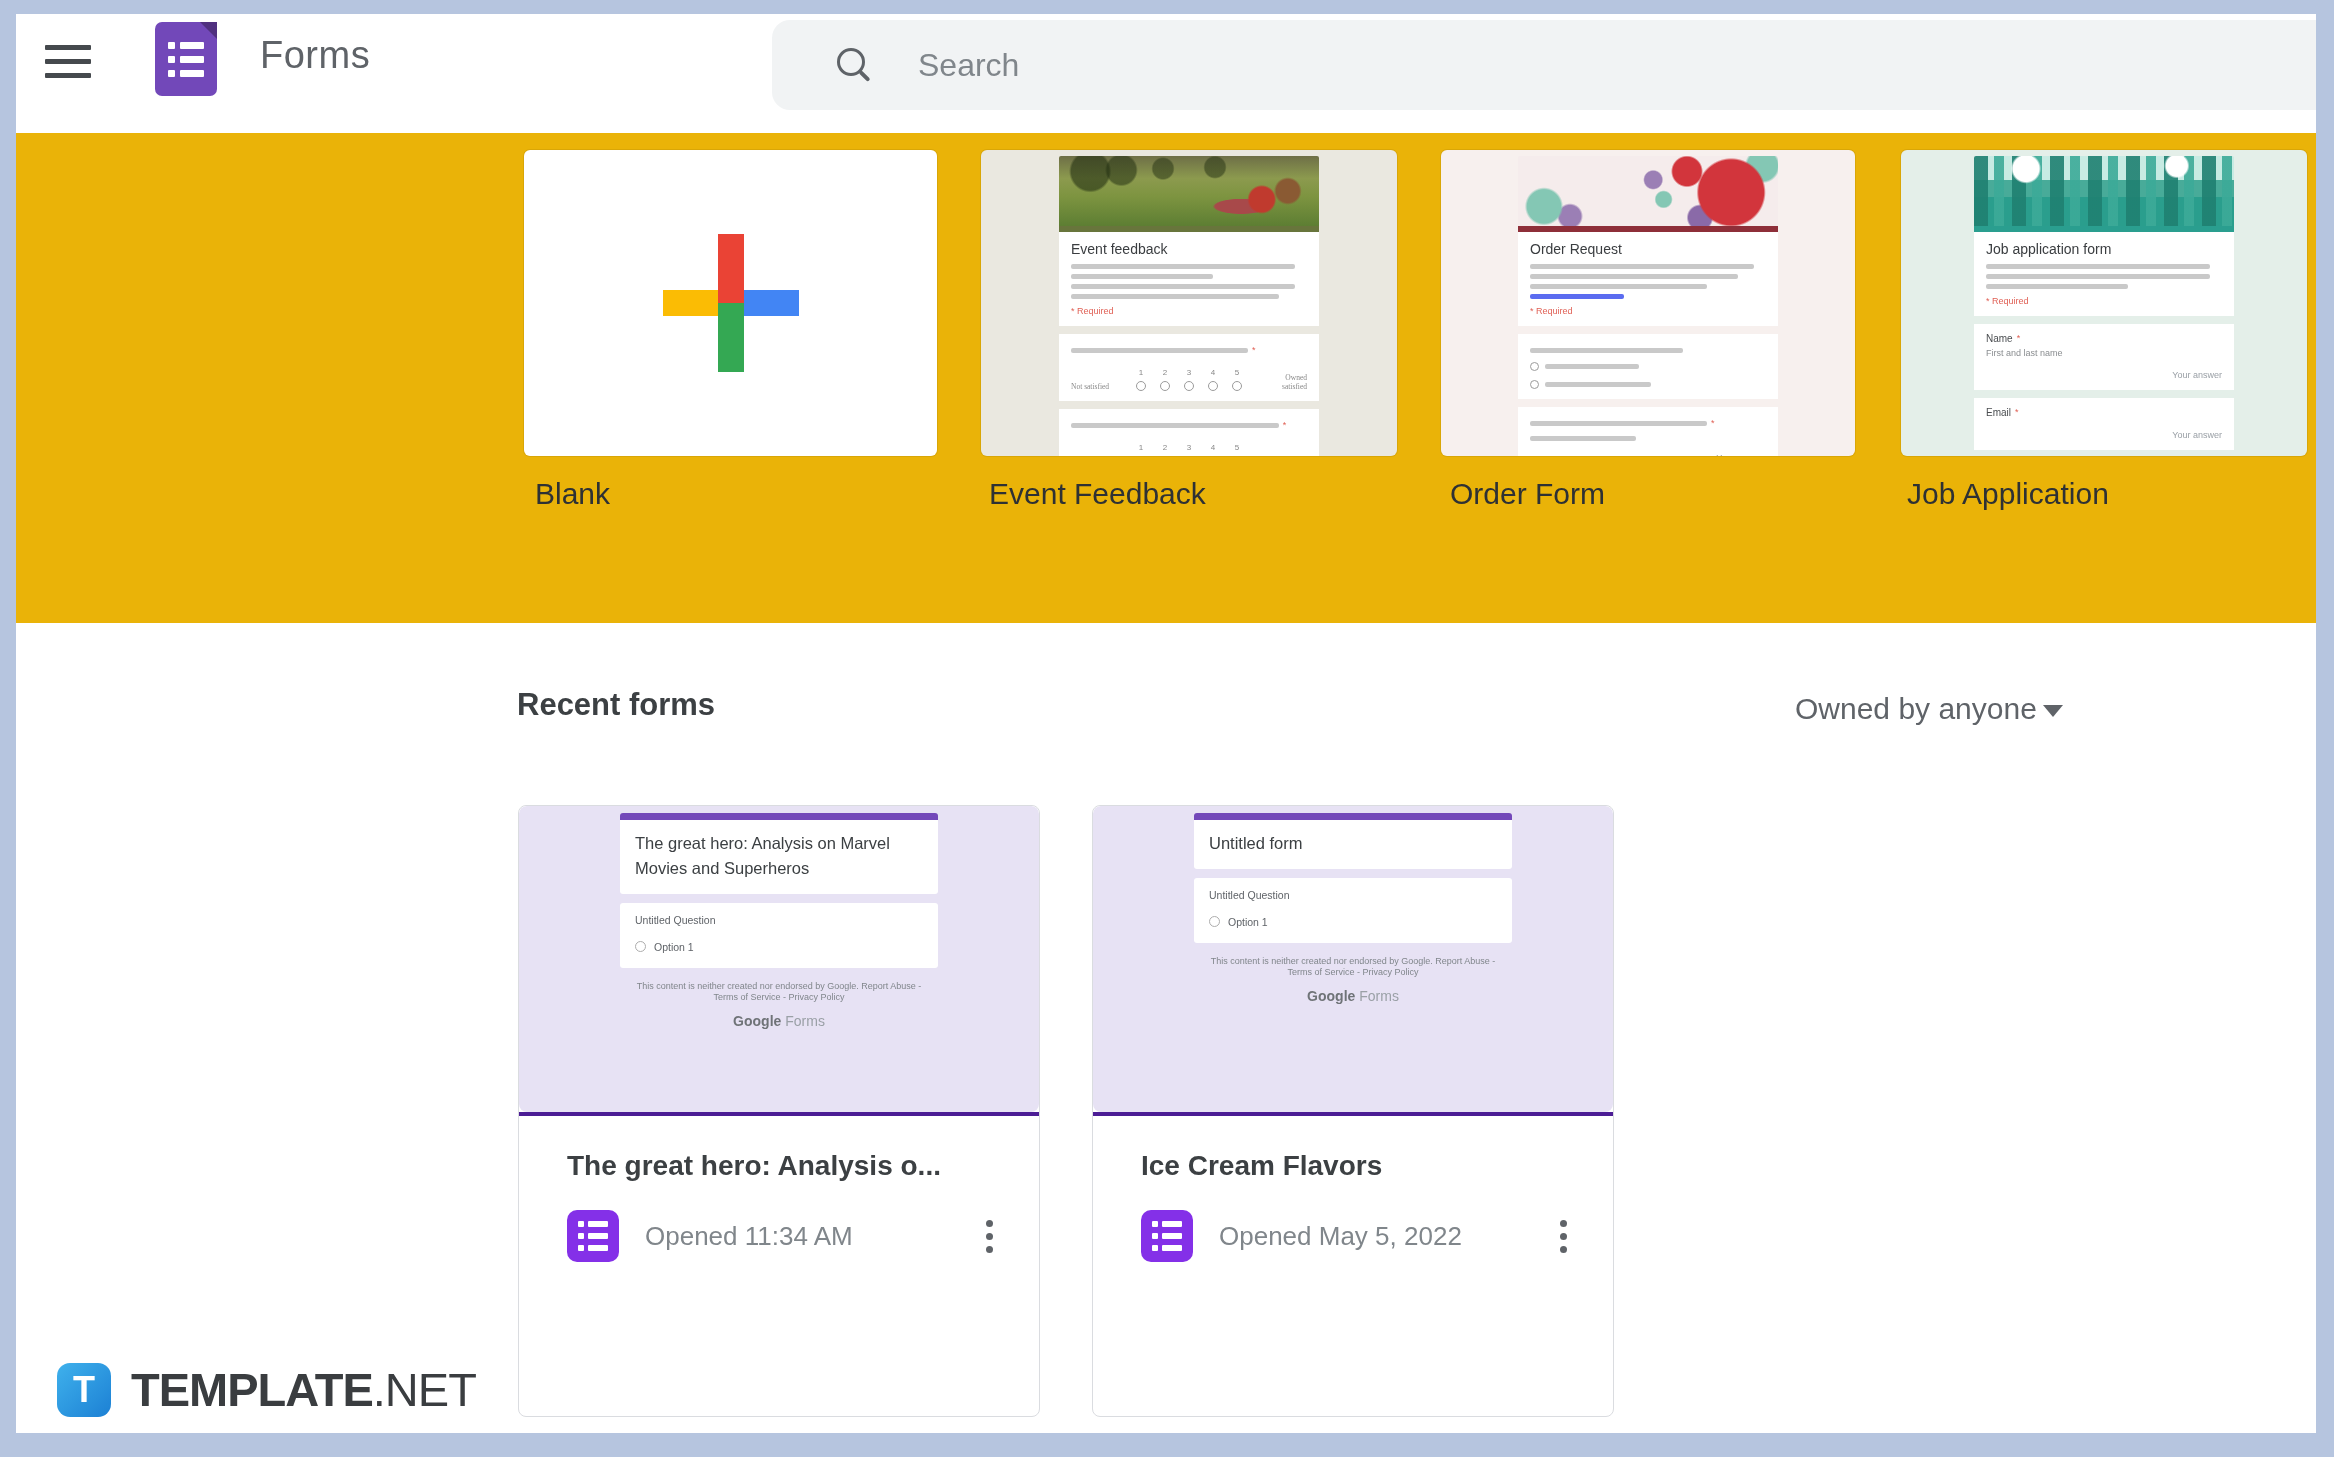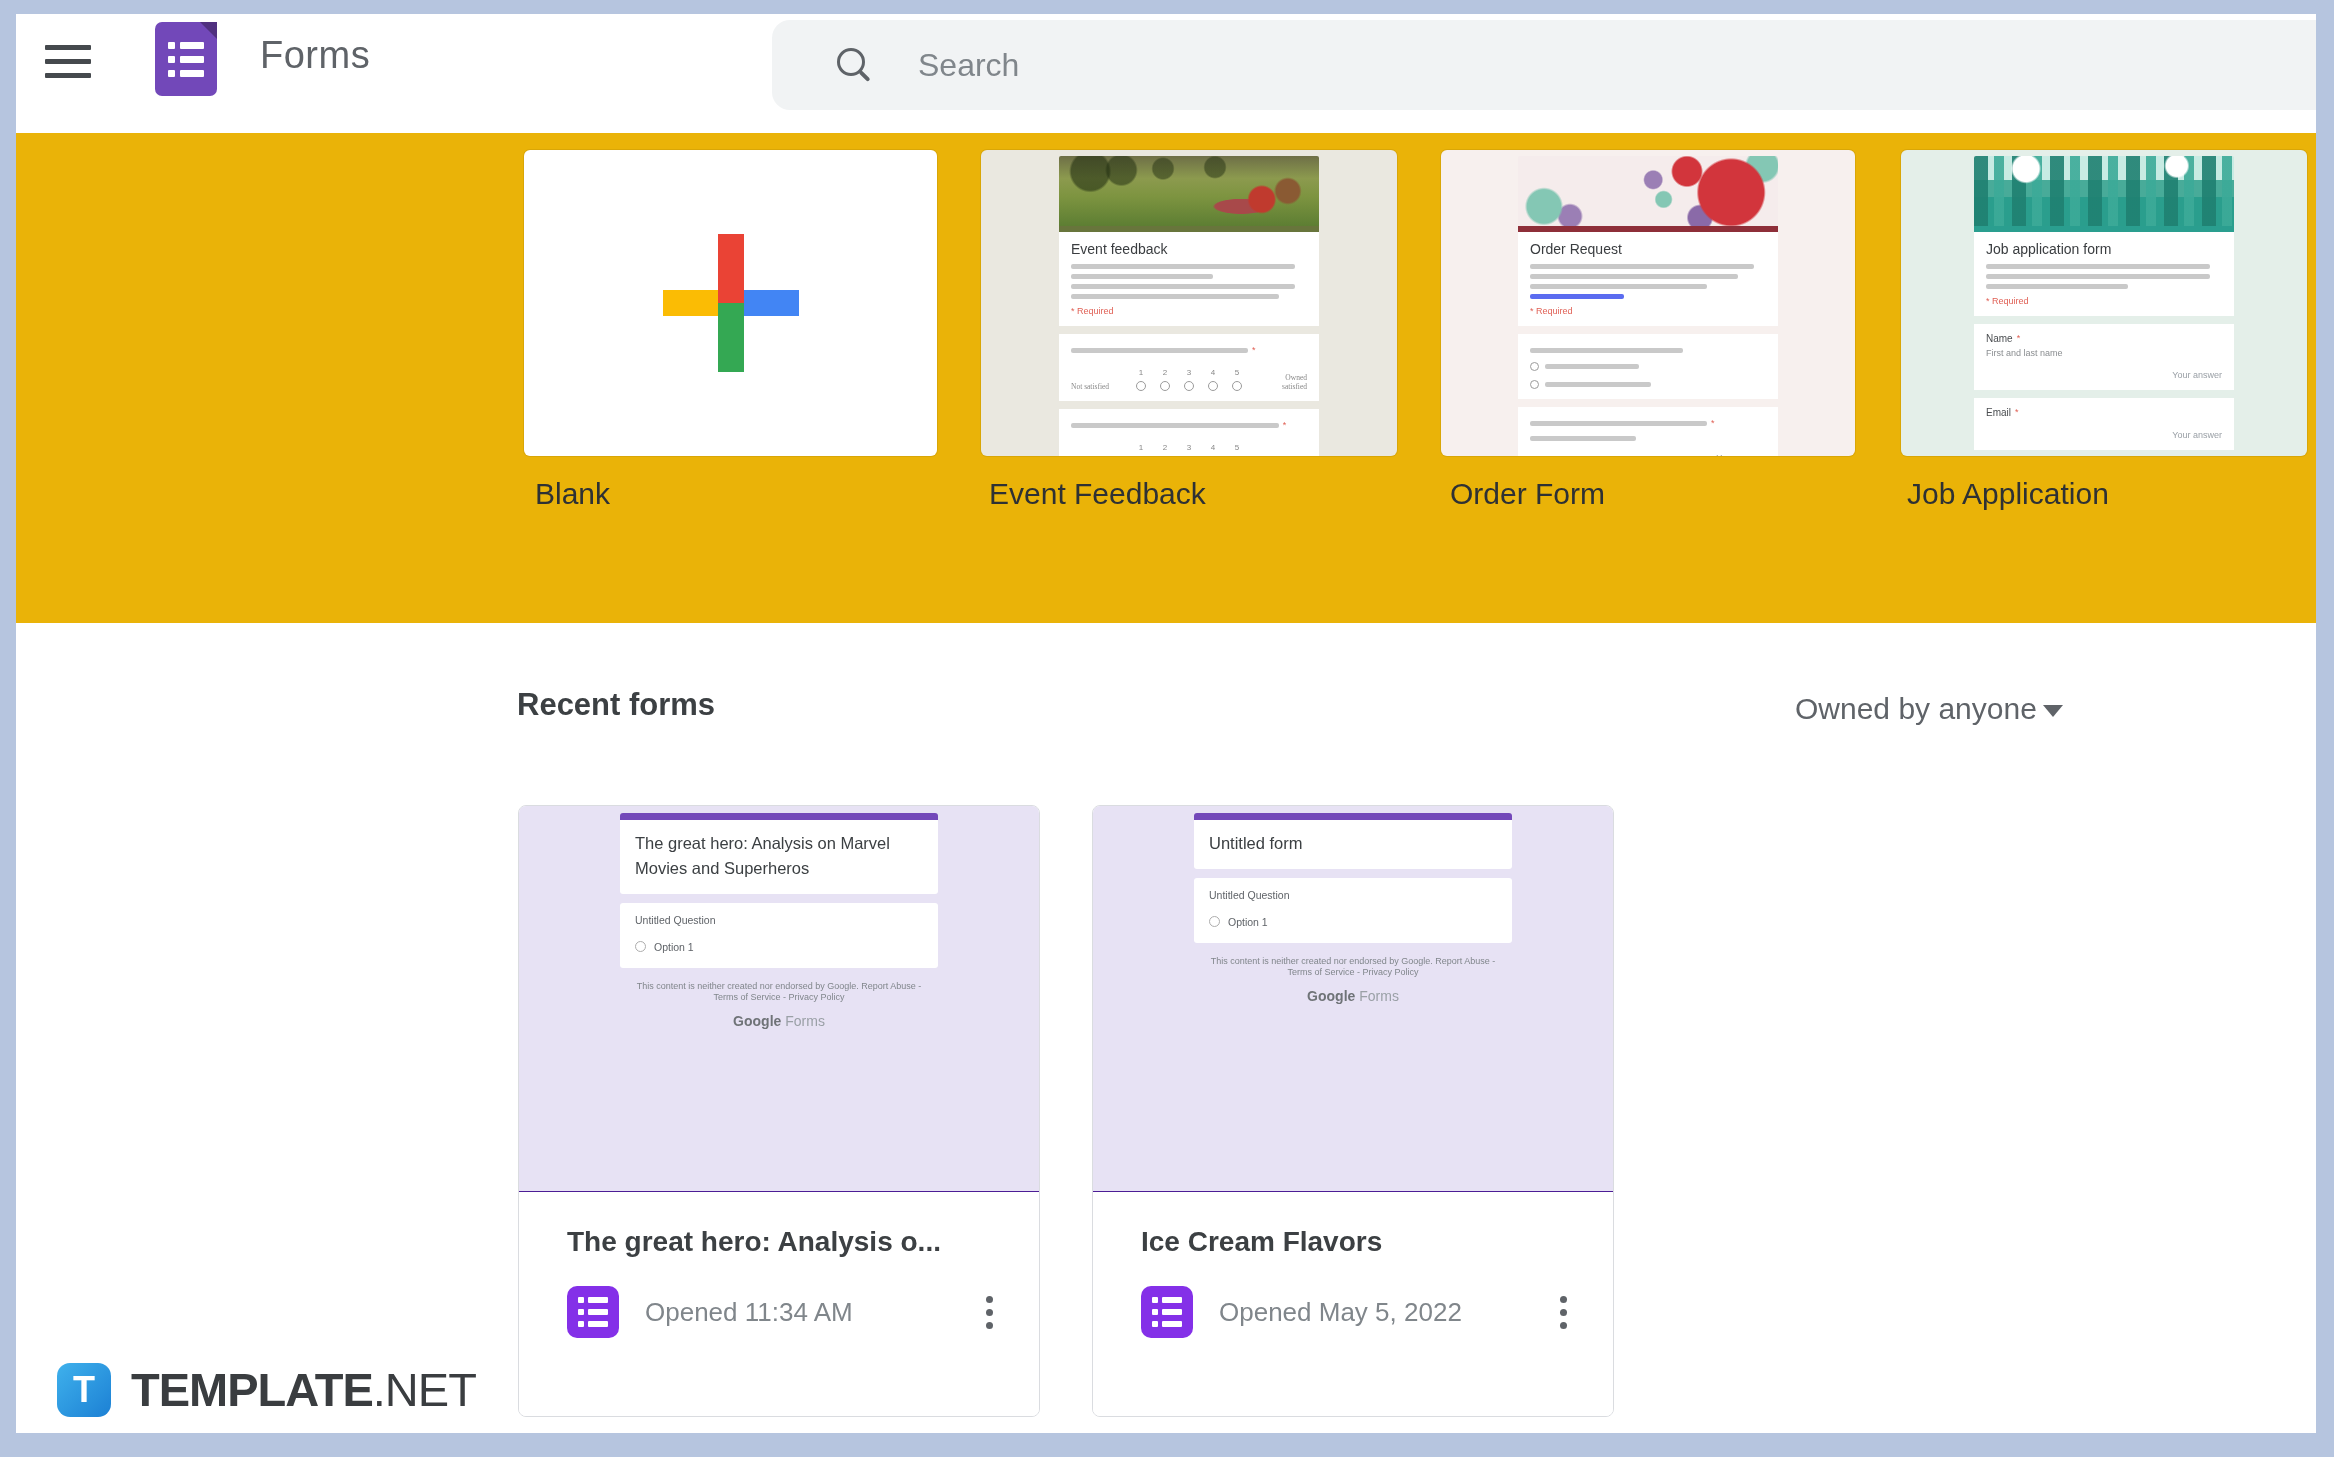--- a/index.html
+++ b/index.html
@@ -118,36 +118,36 @@
   
   .recent-heading { position: absolute; left: 501px; top: 673px; font-size: 31px; font-weight: 700; color: #3c4043; }
   .owned { position: absolute; top: 678px; left: 1779px; display: flex; align-items: center; gap: 6px; cursor: pointer; }
   .owned-label { font-size: 30px; color: #5f6368; }
   .tri { width: 0; height: 0; border-left: 10px solid transparent; border-right: 10px solid transparent;
          border-top: 12px solid #5f6368; margin-top: 4px; }
 
   .rcard { position: absolute; top: 791px; width: 522px; height: 612px; background: #fff;
            border: 1px solid #dadce0; border-radius: 8px; overflow: hidden; cursor: pointer; }
   .rcard.c0 { left: 502px; } .rcard.c1 { left: 1076px; }
-  .rpreview { height: 385px; background: #e7e2f4; padding-top: 7px; }
+  .rpreview { height: 306px; background: #e7e2f4; padding-top: 7px; border-radius: 8px; }
   .pmini { width: 318px; margin: 0 auto; }
   .ptitle-card { background: #fff; border-top: 7px solid #7348b9; border-radius: 3px;
                  padding: 11px 15px 13px; }
   .ptitle { font-size: 16.5px; line-height: 1.5; color: #3c4043; }
   .pq-card { background: #fff; border-radius: 3px; margin-top: 9px; padding: 11px 15px 15px; }
   .pq-question { font-size: 10.5px; color: #5f6368; }
   .pq-option { display: flex; align-items: center; gap: 8px; margin-top: 15px; }
   .pq-circle { width: 11px; height: 11px; border: 1.5px solid #adadad; border-radius: 50%; }
   .pq-option span { font-size: 10.5px; color: #5f6368; }
   .pdisclaimer { margin-top: 13px; font-size: 9px; line-height: 1.3; color: #80868b; text-align: center; padding: 0 6px; }
   .pgoogle { margin-top: 8px; text-align: center; }
   .pgoogle .g1 { font-size: 14px; font-weight: 700; color: #6f7377; }
   .pgoogle .g2 { font-size: 14px; color: #9aa0a6; }
 
-  .rfooter { height: 227px; background: #fff; border-top: 1px solid #4c1d95; padding: 34px 36px 0 48px; }
+  .rfooter { height: 227px; background: #fff; border-top: 4px solid #4c1d95; padding: 34px 36px 0 48px; }
   .rtitle { font-size: 28px; font-weight: 700; color: #3c4043; white-space: nowrap; overflow: hidden; }
   .rmeta { display: flex; align-items: center; margin-top: 28px; }
   .ficon { width: 52px; height: 52px; border-radius: 10px; background: #8430e8;
            display: flex; flex-direction: column; justify-content: center; gap: 6px; padding: 0 11px; flex: 0 0 auto; }
   .frow { height: 6px; display: flex; gap: 4px; }
   .frow::before { content: ""; width: 6px; background: #fff; border-radius: 1px; }
   .frow::after  { content: ""; flex: 1; background: #fff; border-radius: 1px; }
   .rmeta-text { margin-left: 26px; font-size: 26px; color: #80868b; }
   .kebab { margin-left: auto; padding: 6px 10px; display: flex; flex-direction: column; gap: 6px; cursor: pointer; }
   .kdot { width: 7px; height: 7px; border-radius: 50%; background: #5f6368; }

